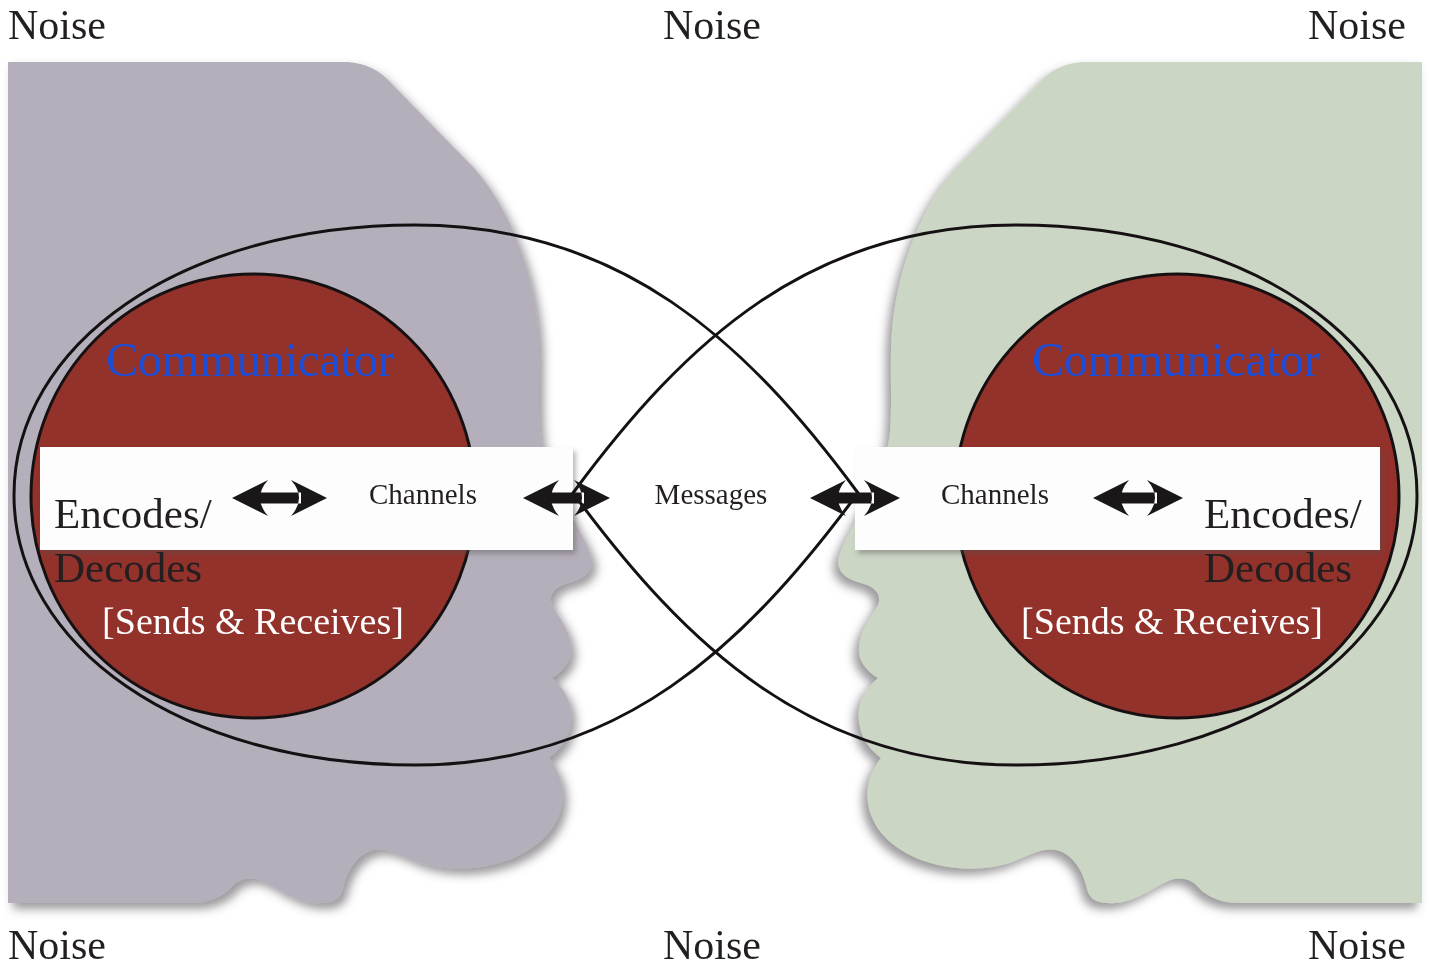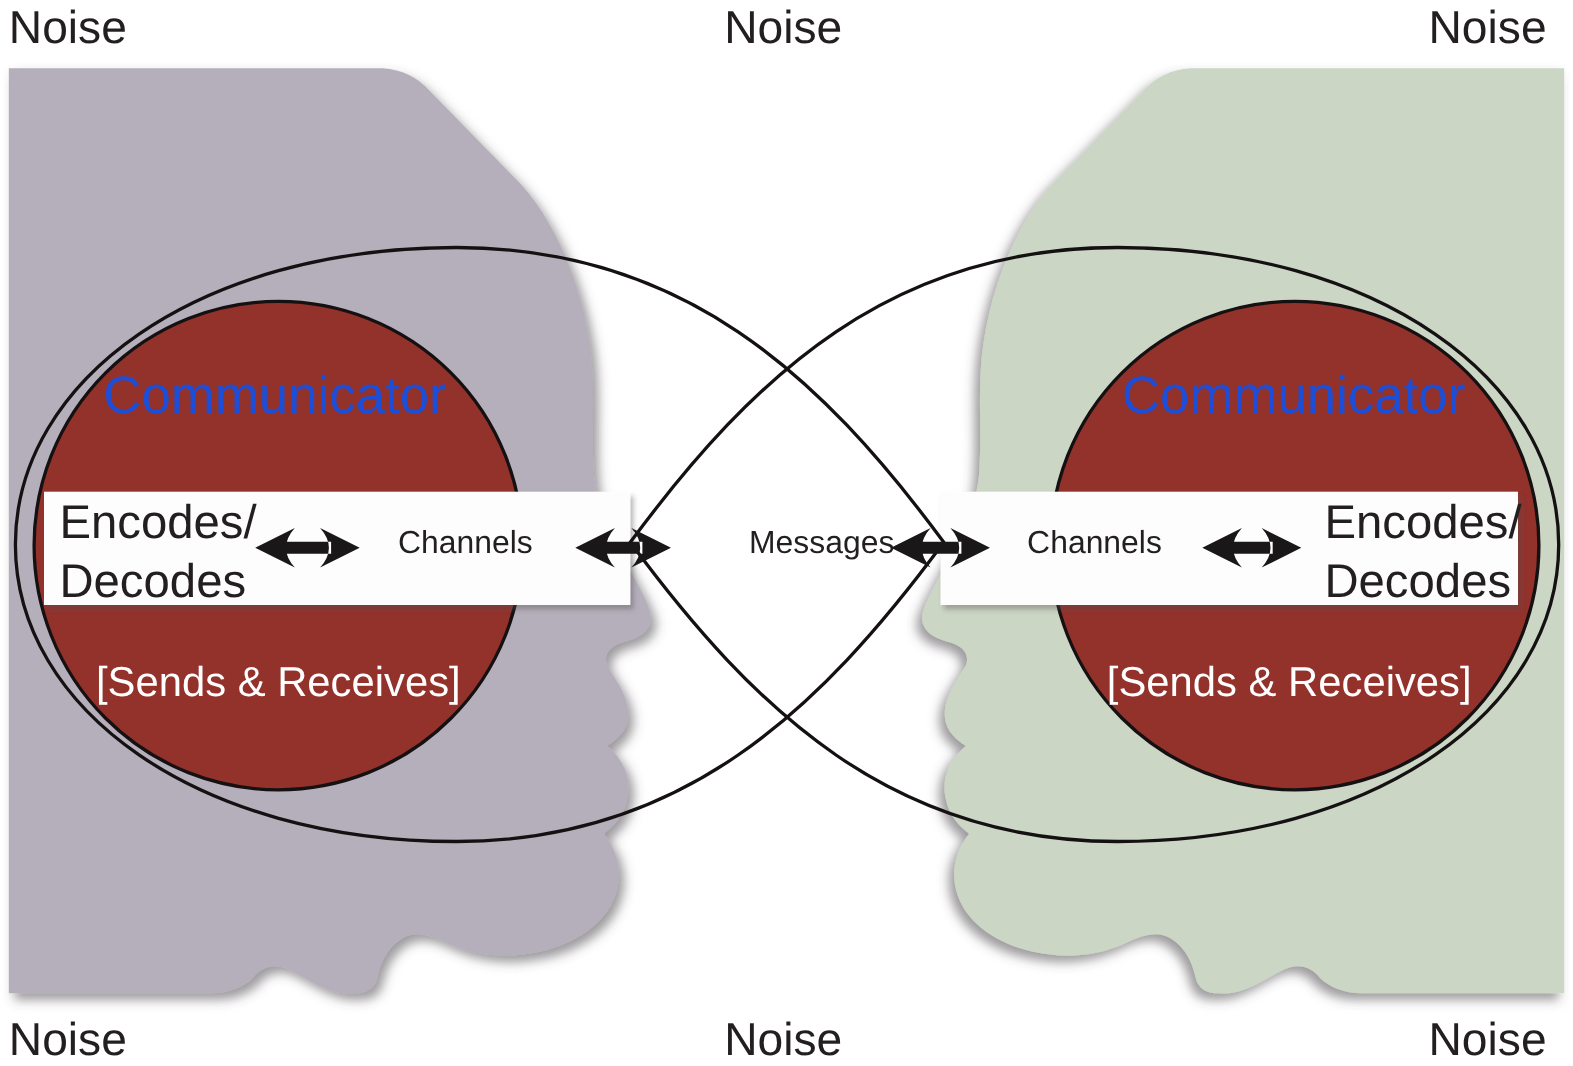--- a/index.html
+++ b/index.html
@@ -1,30 +1,30 @@
 <!DOCTYPE html>
 <html><head>
 <meta charset="utf-8">
 <style>
   html,body{margin:0;padding:0;background:#ffffff;}
   .stage{
     position:relative;
     width:1430px;height:969px;
     background:#ffffff;
     overflow:hidden;
-    font-family:Liberation Sans, sans-serif;
+    font-family:Liberation Serif, serif;
     color:#231f20;
   }
   .stage svg{position:absolute;left:0;top:0;}
   .txt{position:absolute;white-space:nowrap;line-height:1.1;}
   .noise{font-size:42px;}
   .communicator{font-size:48px;color:#1d4ed8;transform:translateX(-50%);}
   .bandtxt{font-size:29px;}
   .centered{transform:translateX(-50%);}
-  .encodes{font-size:43px;line-height:54px;}
+  .encodes{font-size:43px;line-height:54px;margin-top:39px;}
   .sends{font-size:38px;color:#ffffff;transform:translateX(-50%);}
 </style>
 </head>
 <body>
 
 <div class="stage">
 
   <svg width="1430" height="969" viewBox="0 0 1430 969">
     <defs>
       <filter id="headShadow" x="-10%" y="-10%" width="125%" height="125%">
@@ -114,21 +114,21 @@
   <div class="txt noise" style="right:24px;top:922px;">Noise</div>
 
   <div class="txt communicator" style="left:250px;top:334px;">Communicator</div>
   <div class="txt encodes" style="left:54px;top:448px;">
     <div>Encodes/</div>
     <div>Decodes</div>
   </div>
   <div class="txt bandtxt centered" style="left:423px;top:479px;">Channels</div>
   <div class="txt sends" style="left:253px;top:601px;">[Sends &amp; Receives]</div>
 
-  <div class="txt bandtxt centered" style="left:711px;top:479px;margin-left:36px;">Messages</div>
+  <div class="txt bandtxt centered" style="left:711px;top:479px;">Messages</div>
 
   <div class="txt communicator" style="left:1176px;top:334px;">Communicator</div>
   <div class="txt bandtxt centered" style="left:995px;top:479px;">Channels</div>
   <div class="txt encodes" style="left:1204px;top:448px;">
     <div>Encodes/</div>
     <div>Decodes</div>
   </div>
   <div class="txt sends" style="left:1172px;top:601px;">[Sends &amp; Receives]</div>
 
 </div>

